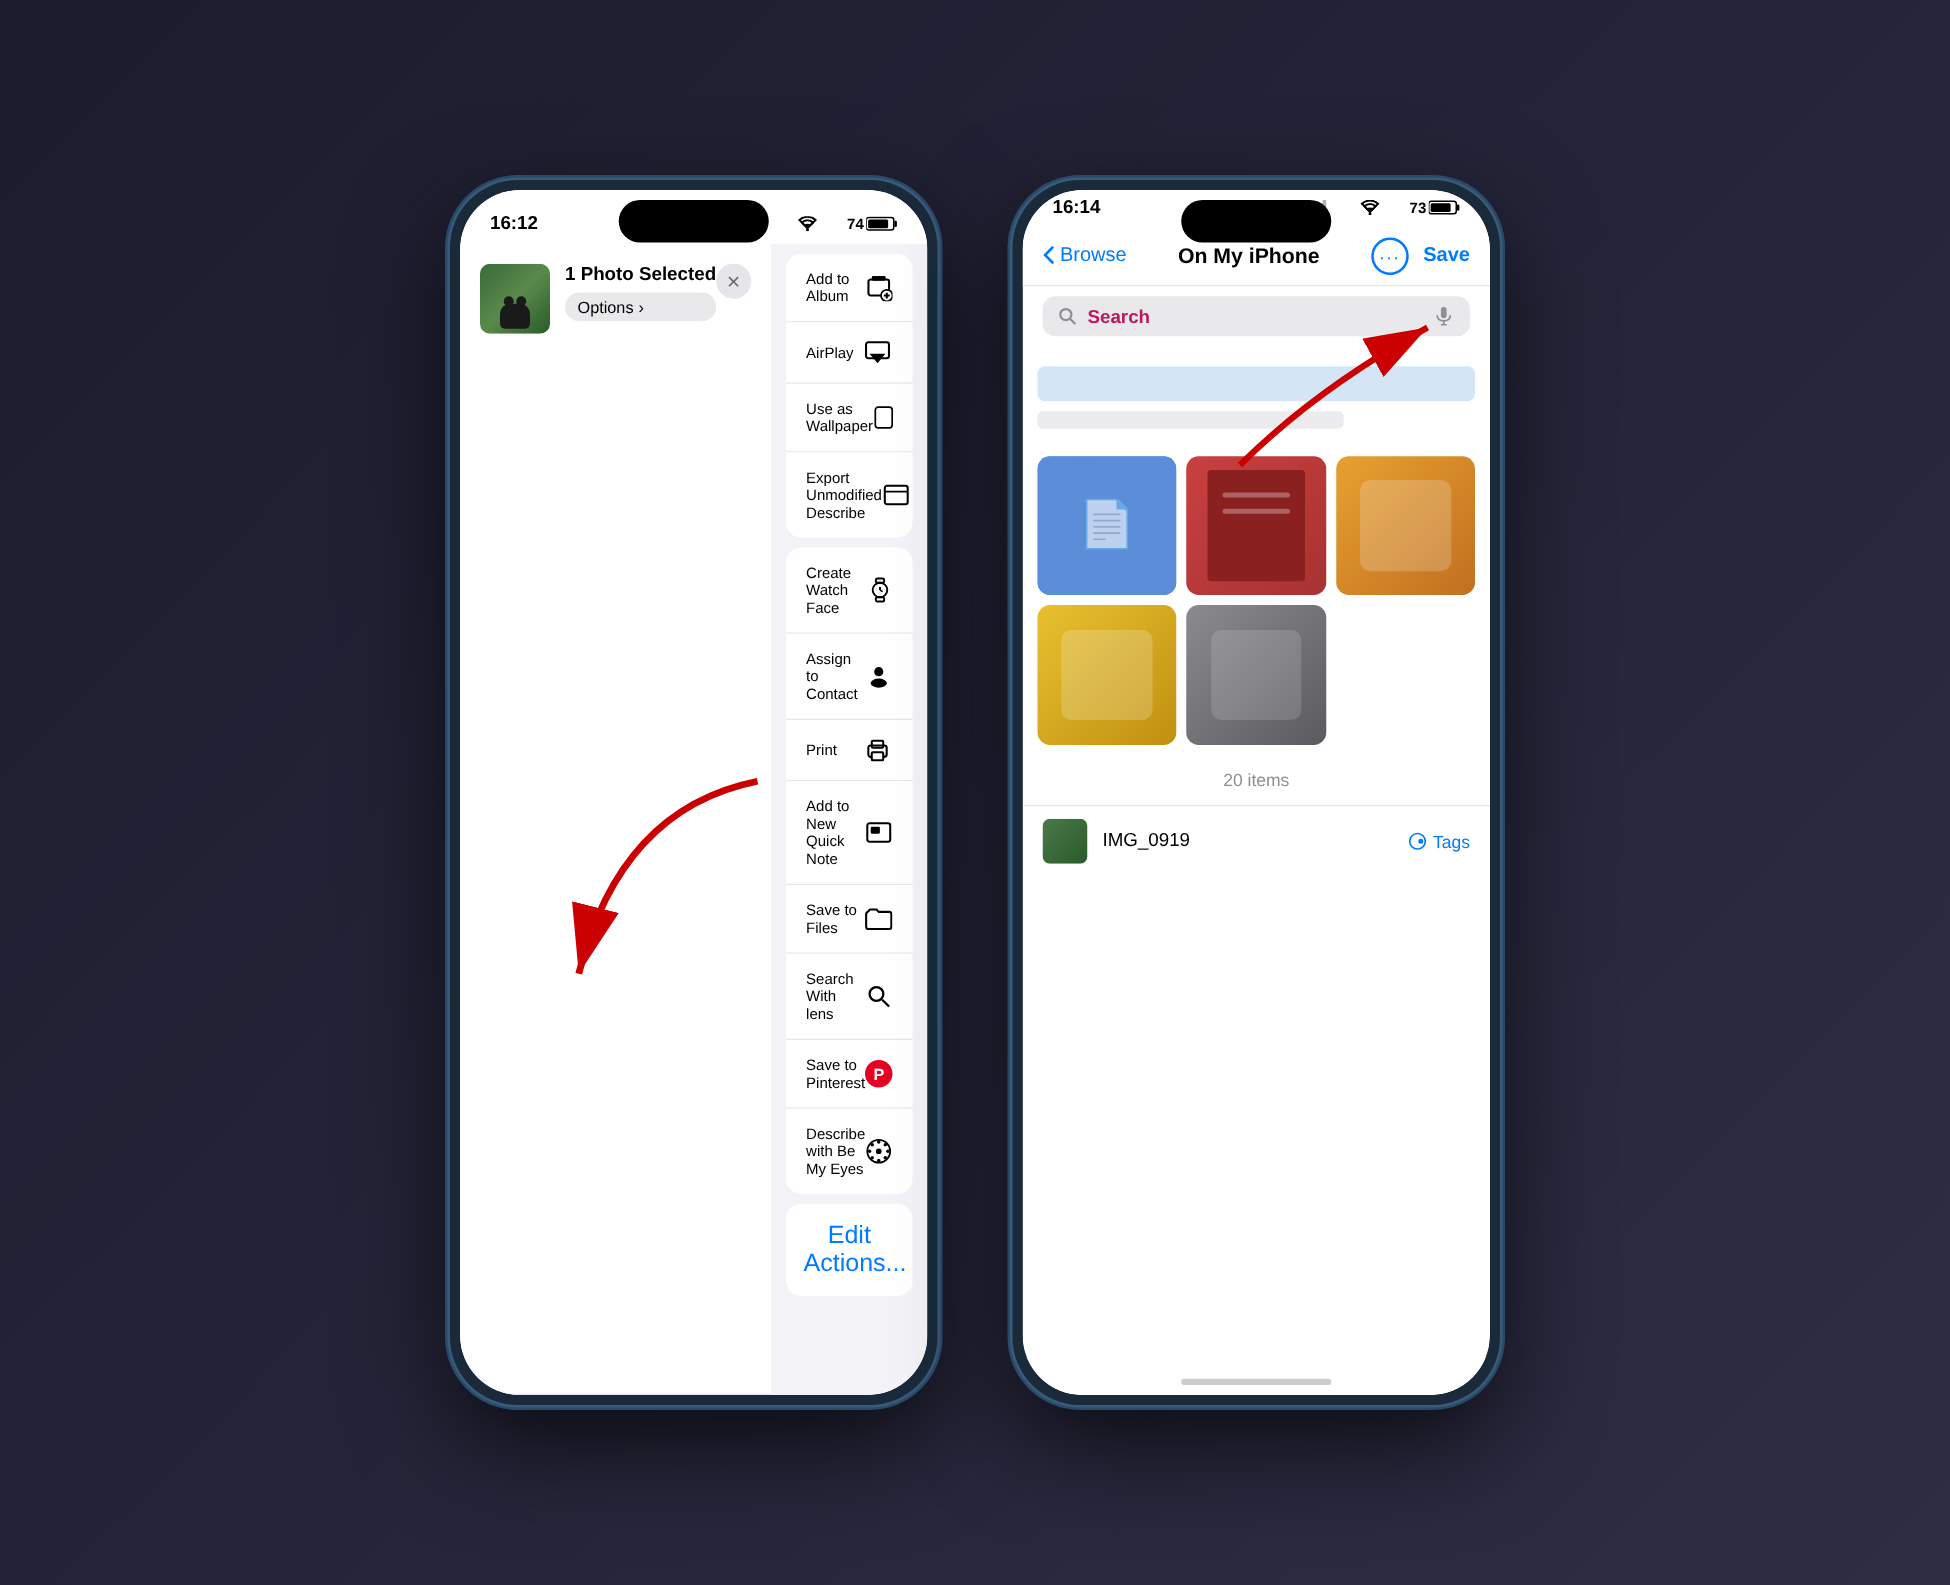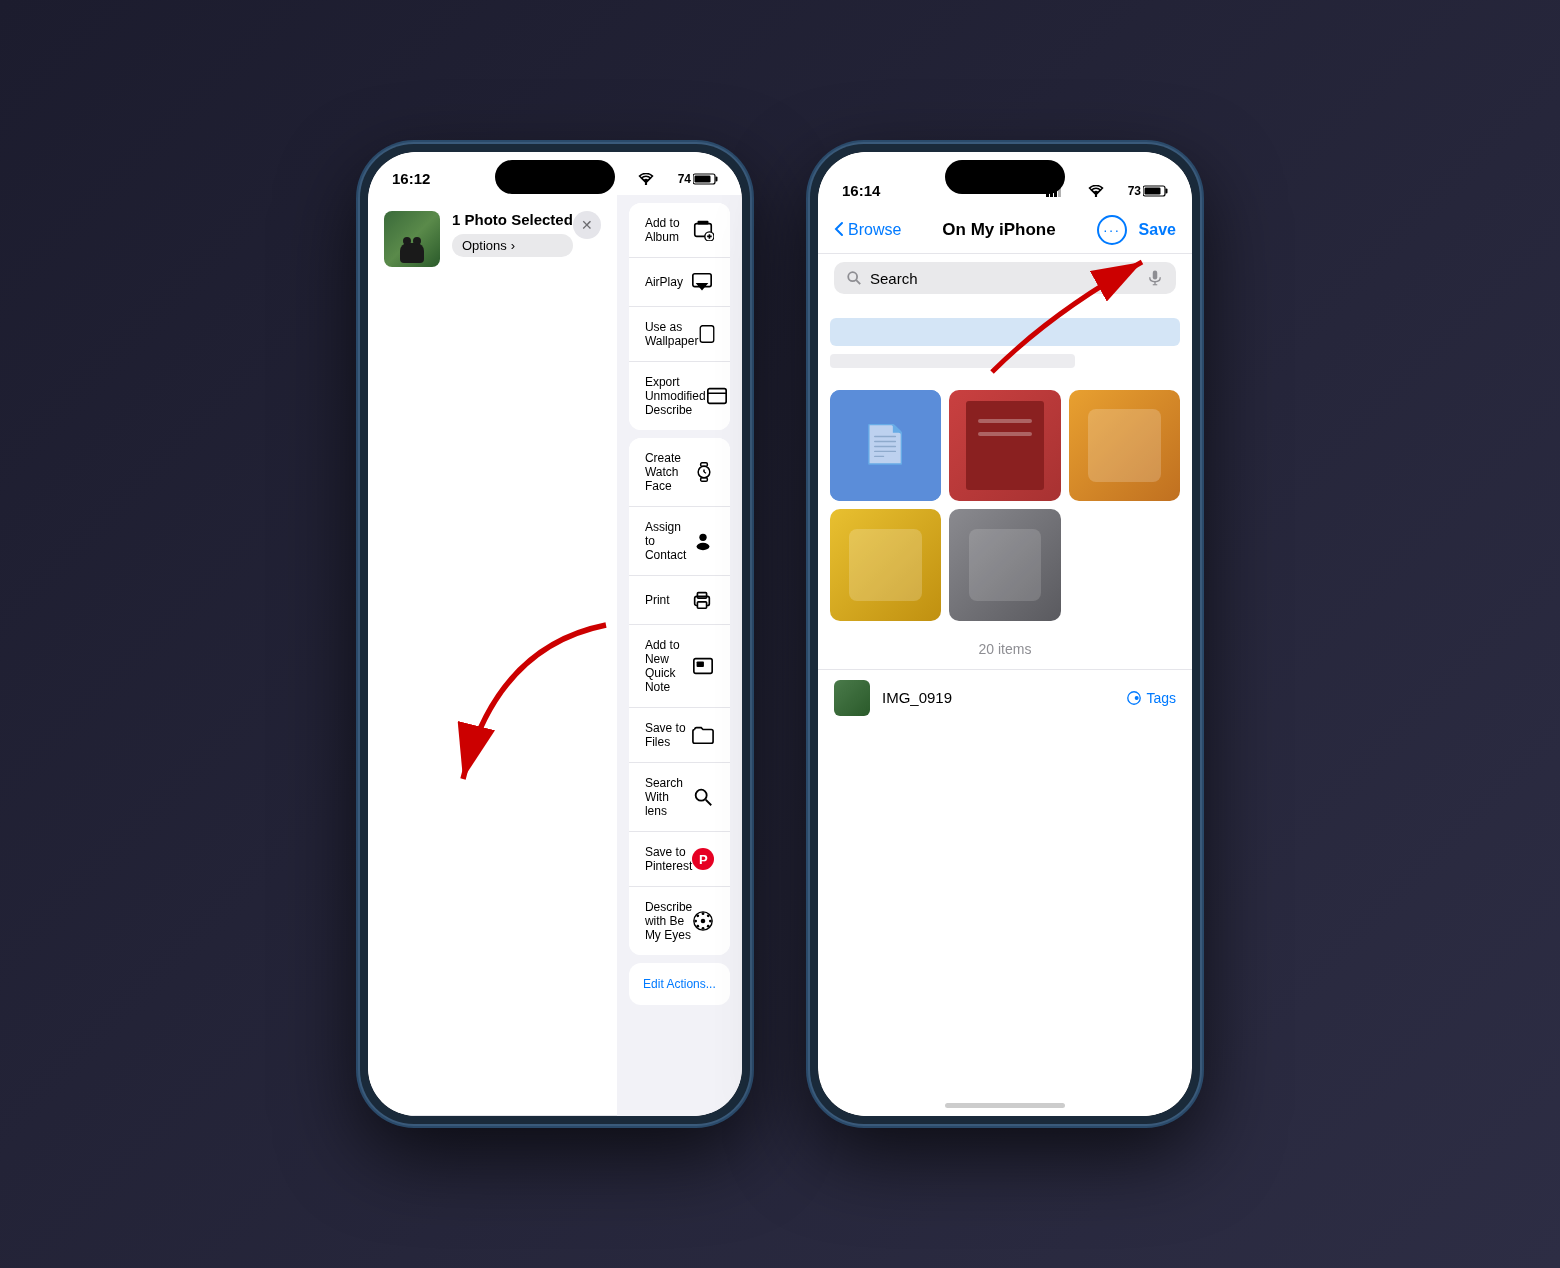--- a/index.html
+++ b/index.html
@@ -246,21 +246,21 @@
       display: flex;
       align-items: center;
       justify-content: center;
       width: 24px;
     }
 
     .edit-actions {
       text-align: center;
       padding: 14px;
       color: #007aff;
-      font-size: 12px;
+      font-size: 20px;
       cursor: pointer;
       background: #fff;
       margin: 8px 12px;
       border-radius: 12px;
     }
 
     .files-nav {
       display: flex;
       align-items: center;
       justify-content: space-between;
@@ -316,21 +316,22 @@
       border-radius: 10px;
       padding: 7px 12px;
       display: flex;
       align-items: center;
       gap: 8px;
     }
 
     .search-placeholder {
       flex: 1;
       font-size: 15px;
-      color: #000000;
+      color: #be185d;
+      font-weight: bold;
     }
 
     .files-content {
       flex: 1;
       overflow-y: auto;
       padding: 8px 0;
     }
 
     .files-grid {
       display: grid;
@@ -615,21 +616,21 @@
       </svg>
 
     </div>
   </div>
 </div>
 
 <div class="phone">
   <div class="phone-inner">
     <div class="phone-screen" style="background:#fff;">
 
-      <div class="status-bar" style="background:#fff; padding-top:30px;">
+      <div class="status-bar" style="background:#fff; padding-top:5px;">
         <div class="status-bar-center"></div>
         <span class="status-time">16:14</span>
         <div class="status-icons">
           <svg viewBox="0 0 18 12" fill="black" style="width:18px;height:12px;">
             <rect x="0" y="8" width="3" height="4" rx="0.5"></rect>
             <rect x="4" y="5" width="3" height="7" rx="0.5"></rect>
             <rect x="8" y="3" width="3" height="9" rx="0.5"></rect>
             <rect x="12" y="0" width="3" height="12" rx="0.5" opacity="0.3"></rect>
           </svg>
           <svg viewBox="0 0 16 12" fill="black" style="width:16px;height:12px;">

